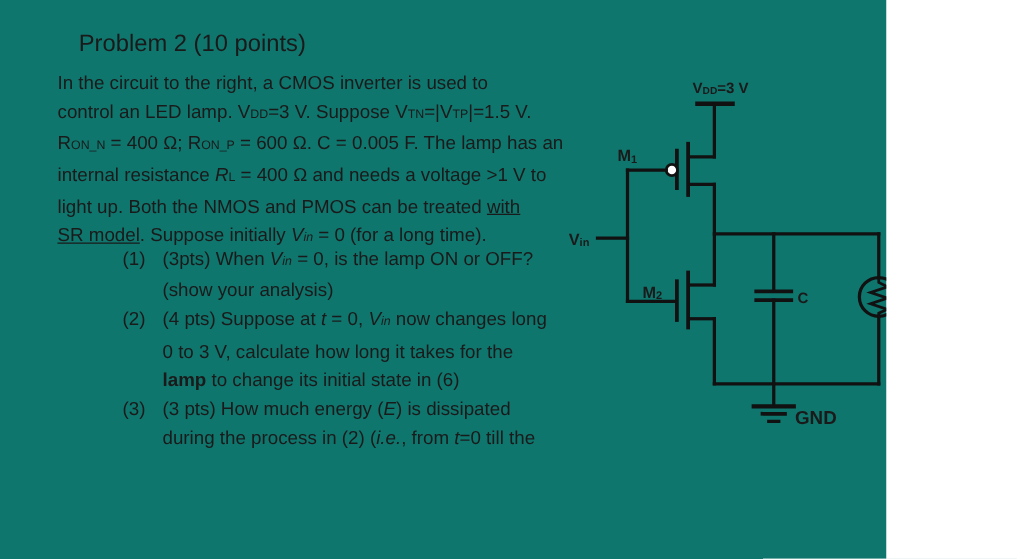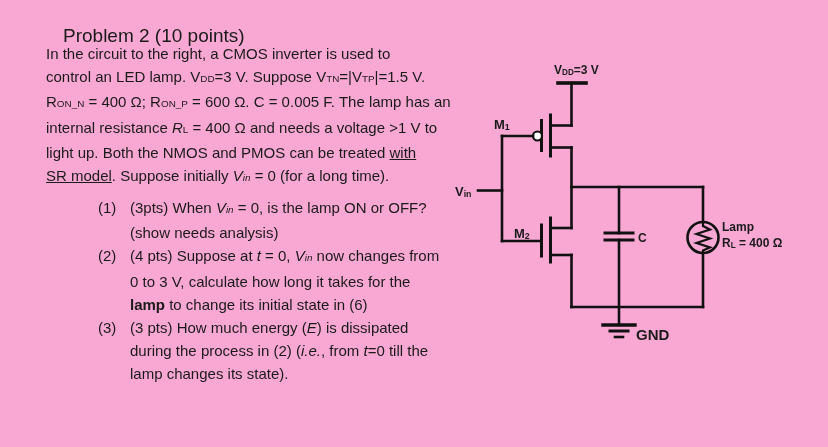--- a/index.html
+++ b/index.html
@@ -1,25 +1,25 @@
 <!DOCTYPE html>
 <html><head>
 <meta charset="utf-8">
 <style>
   html,body { margin:0; padding:0; background:#fff; }
   .page {
-    position:relative; width:828px; height:447px; background:#f9a8d4;
+    position:relative; width:709px; height:447px; background:#0f766e;
     font-family:"Liberation Sans", sans-serif; color:#1a1a1a; overflow:hidden;
   }
   .title {
     position:absolute; left:63px; top:25px; margin:0;
     font-size:19px; font-weight:400; white-space:nowrap;
   }
   .para {
-    position:absolute; left:46px; top:42px; width:440px;
+    position:absolute; left:46px; top:55px; width:440px;
     font-size:15px; line-height:23.2px; white-space:nowrap;
   }
   .qlist { position:absolute; left:98px; top:196px; font-size:15px; line-height:23.2px; }
   .qitem { display:flex; }
   .qnum  { width:32px; flex:none; }
   .qtext { white-space:nowrap; }
   .run-sub { font-size:0.66em; }
   .run-i { font-style:italic; }
   .run-b { font-weight:700; }
   .run-u { text-decoration:underline; }
@@ -37,29 +37,29 @@
 
 <div class="page">
 
   <h1 class="title">Problem 2 (10 points)</h1>
 
   <div class="para"><span>In the circuit to the right, a CMOS inverter is used to</span><br><span>control an LED lamp. V</span><span class="run-sub">DD</span><span>=3 V. Suppose V</span><span class="run-sub">TN</span><span>=|V</span><span class="run-sub">TP</span><span>|=1.5 V.</span><br><span>R</span><span class="run-sub">ON_N</span><span> = 400 Ω; R</span><span class="run-sub">ON_P</span><span> = 600 Ω. C = 0.005 F. The lamp has an</span><br><span>internal resistance </span><span class="run-i">R</span><span class="run-sub">L</span><span> = 400 Ω and needs a voltage &gt;1 V to</span><br><span>light up. Both the NMOS and PMOS can be treated </span><span class="run-u">with</span><br><span class="run-u">SR model</span><span>. Suppose initially </span><span class="run-i">V</span><span class="run-sub run-i">in</span><span> = 0 (for a long time).</span></div>
 
   <div class="qlist">
     <div class="qitem">
       <span class="qnum">(1)</span>
-      <span class="qtext"><span>(3pts) When </span><span class="run-i">V</span><span class="run-sub run-i">in</span><span> = 0, is the lamp ON or OFF?</span><br><span>(show needs analysis)</span></span>
+      <span class="qtext"><span>(3pts) When </span><span class="run-i">V</span><span class="run-sub run-i">in</span><span> = 0, is the lamp ON or OFF?</span><br><span>(show your analysis)</span></span>
     </div>
     <div class="qitem">
       <span class="qnum">(2)</span>
-      <span class="qtext"><span>(4 pts) Suppose at </span><span class="run-i">t</span><span> = 0, </span><span class="run-i">V</span><span class="run-sub run-i">in</span><span> now changes from</span><br><span>0 to 3 V, calculate how long it takes for the</span><br><span class="run-b">lamp</span><span> to change its initial state in (6)</span></span>
+      <span class="qtext"><span>(4 pts) Suppose at </span><span class="run-i">t</span><span> = 0, </span><span class="run-i">V</span><span class="run-sub run-i">in</span><span> now changes long</span><br><span>0 to 3 V, calculate how long it takes for the</span><br><span class="run-b">lamp</span><span> to change its initial state in (6)</span></span>
     </div>
     <div class="qitem">
       <span class="qnum">(3)</span>
-      <span class="qtext"><span>(3 pts) How much energy (</span><span class="run-i">E</span><span>) is dissipated</span><br><span>during the process in (2) (</span><span class="run-i">i.e.</span><span>, from </span><span class="run-i">t</span><span>=0 till the</span><br><span>lamp changes its state).</span></span>
+      <span class="qtext"><span>(3 pts) How much energy (</span><span class="run-i">E</span><span>) is dissipated</span><br><span>during the process in (2) (</span><span class="run-i">i.e.</span><span>, from </span><span class="run-i">t</span><span>=0 till the</span><br></span>
     </div>
   </div>
 
   <svg class="circuit-svg" width="828" height="447" viewBox="0 0 828 447" fill="none" stroke="#111111" stroke-width="2.6" stroke-linecap="square">
 
     <g>
       <path d="M558 83 H586" stroke-width="3.6"></path>
       <path d="M571.5 83 V125.5"></path>
     </g>
 

